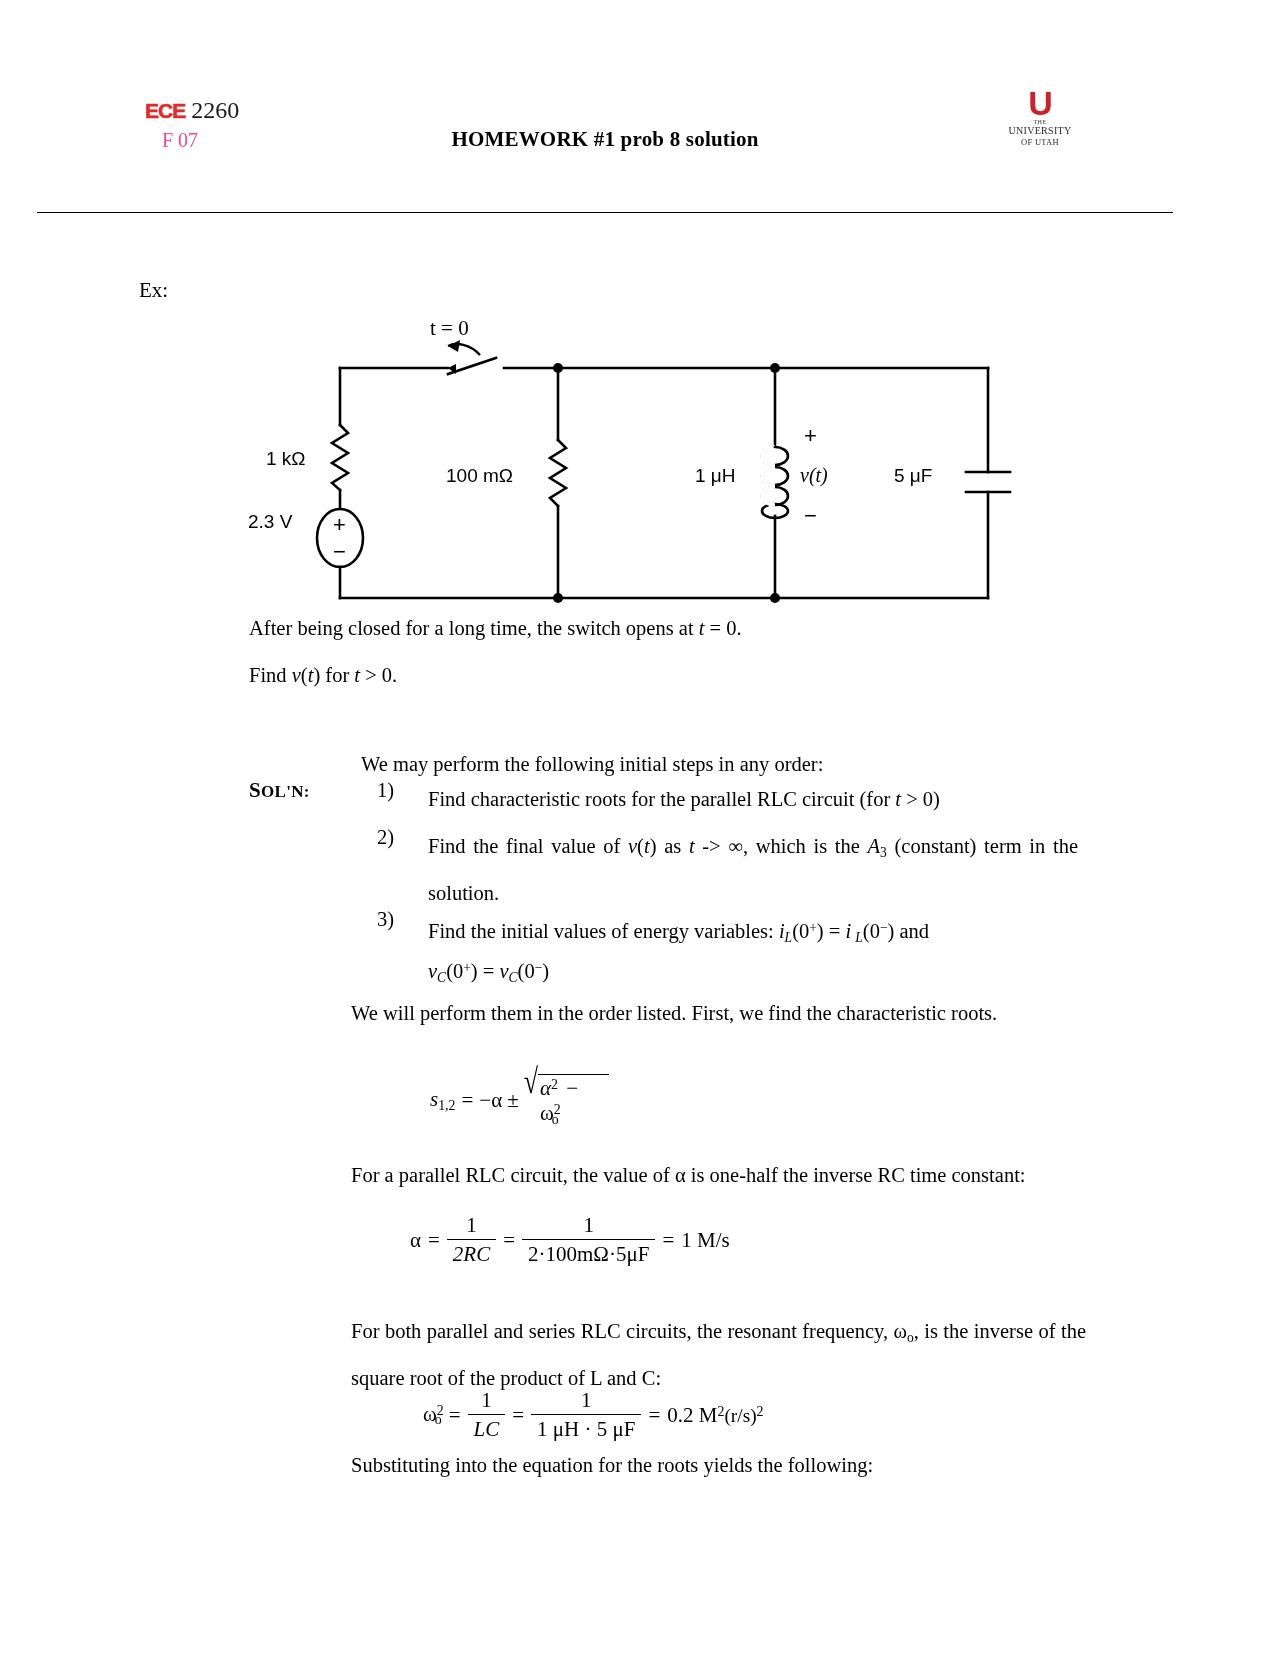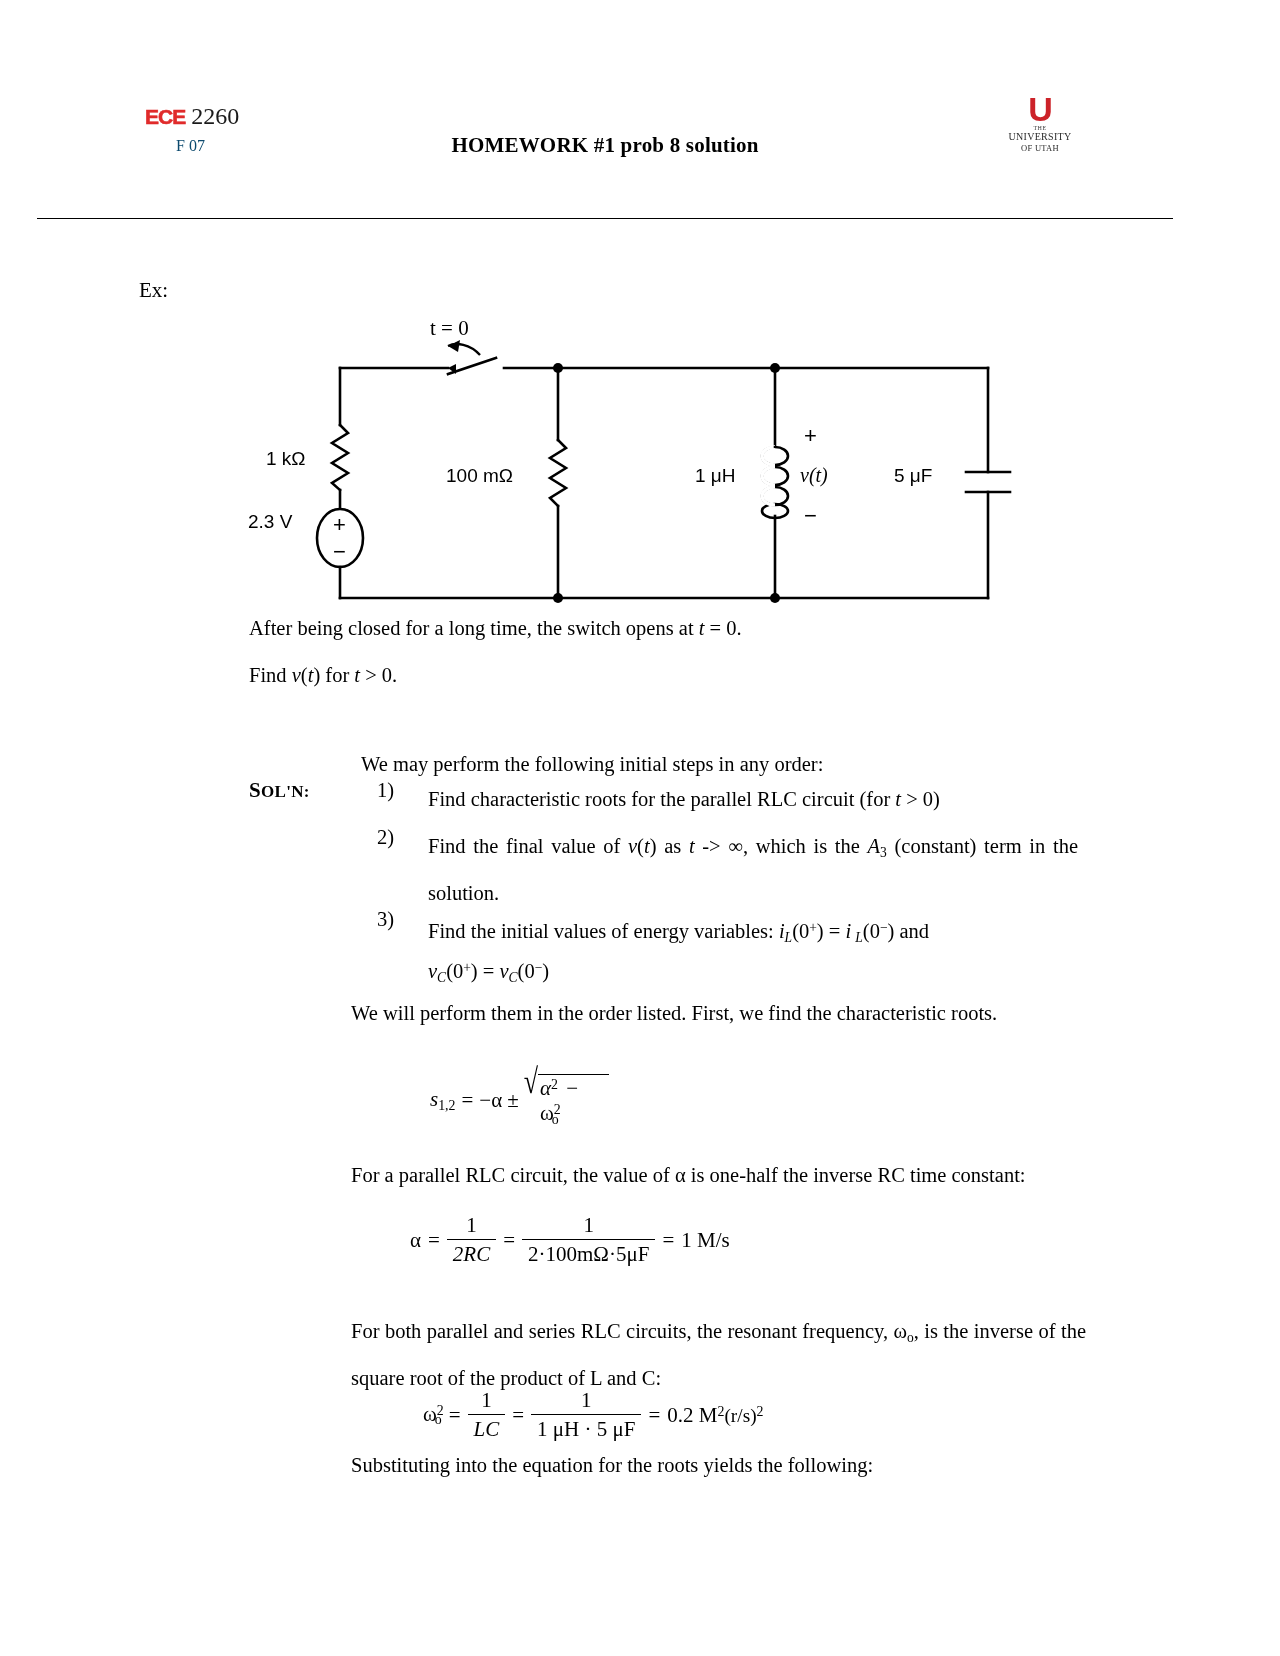--- a/index.html
+++ b/index.html
@@ -7,38 +7,38 @@
     width:1280px; height:1656px;
     font-family:"Liberation Serif", serif;
     color:#000000;
     position:relative;
     overflow:hidden;
   }
 
   
   .page { position:relative; width:1280px; height:1656px; }
 
-  .hdr { position:absolute; left:0; top:0; width:1213px; height:215px;margin-top:6px; }
+  .hdr { position:absolute; left:0; top:0; width:1213px; height:215px; }
 
   .hdr-course {
     position:absolute; left:145px; top:96px;
     font-size:24px; line-height:28px; white-space:nowrap;
   }
   .ece-logo {
     color:#e02b2b;
     font-family:"Liberation Sans", sans-serif;
     font-weight:700;
     letter-spacing:-1px;
     font-size:21px;
     -webkit-text-stroke:0.6px #e02b2b;
   }
   .hdr-course .num { font-family:"Liberation Serif", serif; color:#1a1a1a; }
   .hdr-term {
-    position:absolute; left:176px; top:128px;
-    font-size:16px; line-height:24px; white-space:nowrap; color:#0c4a6e;
+    position:absolute; left:162px; top:128px;
+    font-size:20px; line-height:24px; white-space:nowrap; color:#ec4899;
   }
   .hdr-title {
     position:absolute; left:0; top:127px; width:1280px;
     text-align:center;
     font-size:21px; font-weight:700; letter-spacing:0.2px;
   }
   .hdr-title-inner { display:inline-block; margin-left:-70px; }
 
   
   .utah {

